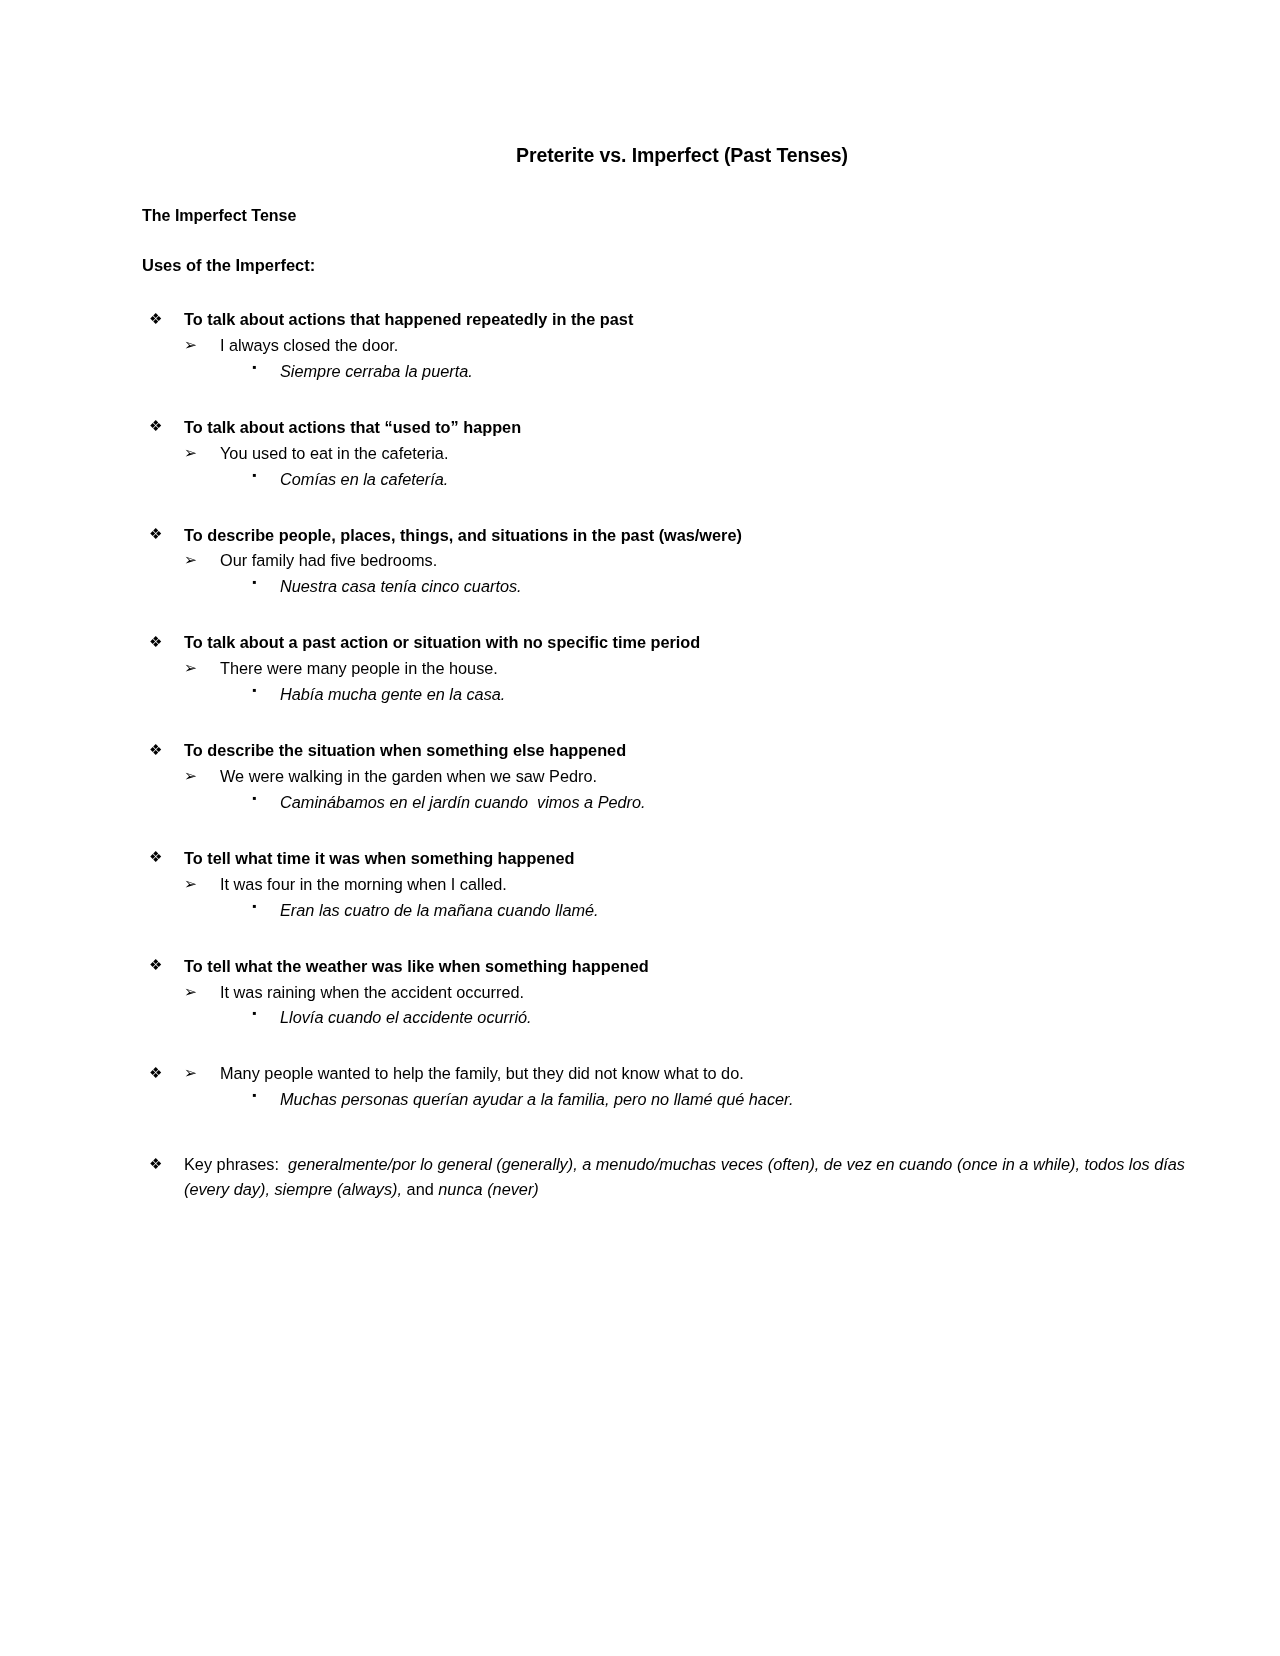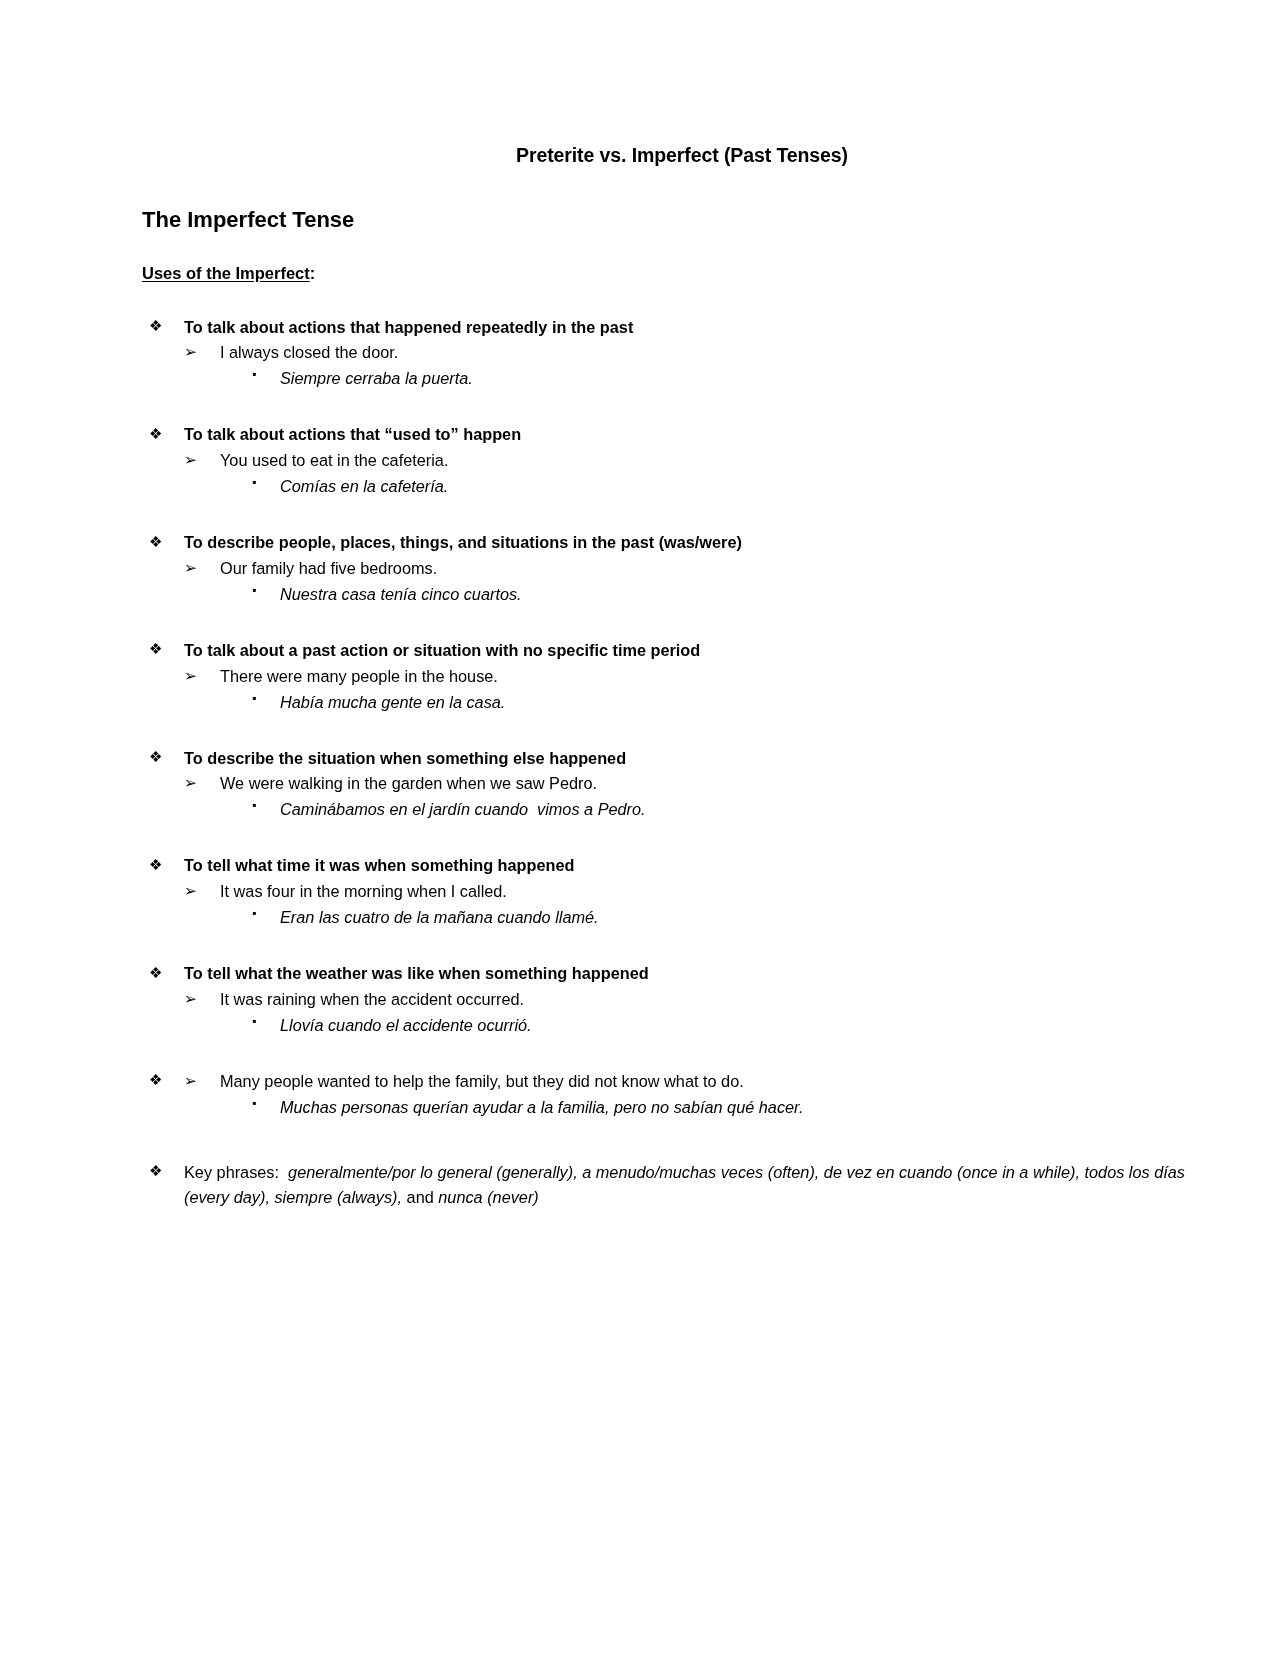--- a/index.html
+++ b/index.html
@@ -28,36 +28,35 @@
     text-align: center;
     font-size: 19.5px;
     font-weight: bold;
     letter-spacing: -0.1px;
     margin: 0;
     padding-top: 143px;
     line-height: 1.25;
   }
 
   .section-heading {
-    font-size: 22px;
+    font-size: 16px;
     font-weight: bold;
     margin: 0;
     padding-top: 39px;
     line-height: 1.25;
   }
 
   .sub-heading {
     font-size: 16.5px;
     font-weight: bold;
     margin: 0;
     padding-top: 29px;
     line-height: 1.25;
   }
   .sub-heading .u {
-    text-decoration: underline;
     text-underline-offset: 2px;
   }
 
   .uses-list {
     margin: 0;
     padding: 0;
     list-style: none;
   }
 
   
@@ -243,21 +242,21 @@
 
     <div class="lvl1">
       <span class="mk">❖</span>
     </div>
     <div class="lvl2">
       <span class="mk">➢</span>
       <span>Many people wanted to help the family, but they did not know what to do.</span>
     </div>
     <div class="lvl3">
       <span class="mk">▪</span>
-      <span class="nobreak">Muchas personas querían ayudar a la familia, pero no sabían qué hacer.</span>
+      <span class="nobreak">Muchas personas querían ayudar a la familia, pero no llamé qué hacer.</span>
     </div>
 
     <div class="lvl1 keyphrases">
       <span class="mk">❖</span><span class="kp-label">Key phrases:</span><span class="kp-body">&nbsp; <span>generalmente/por lo general (generally), a menudo/muchas veces (often), de vez en cuando (once in a while), todos los días (every day), siempre (always),</span><span class="kp-plain"> and </span><span>nunca (never)</span></span>
     </div>
 
   </div>
 </div>
 
 </body></html>

